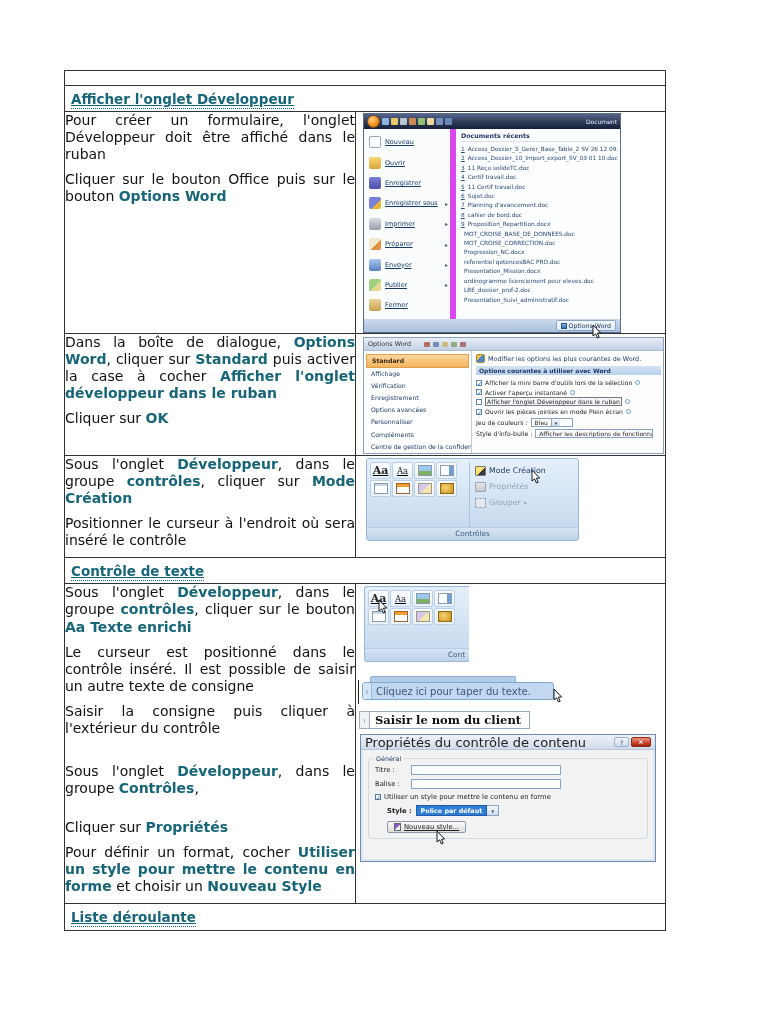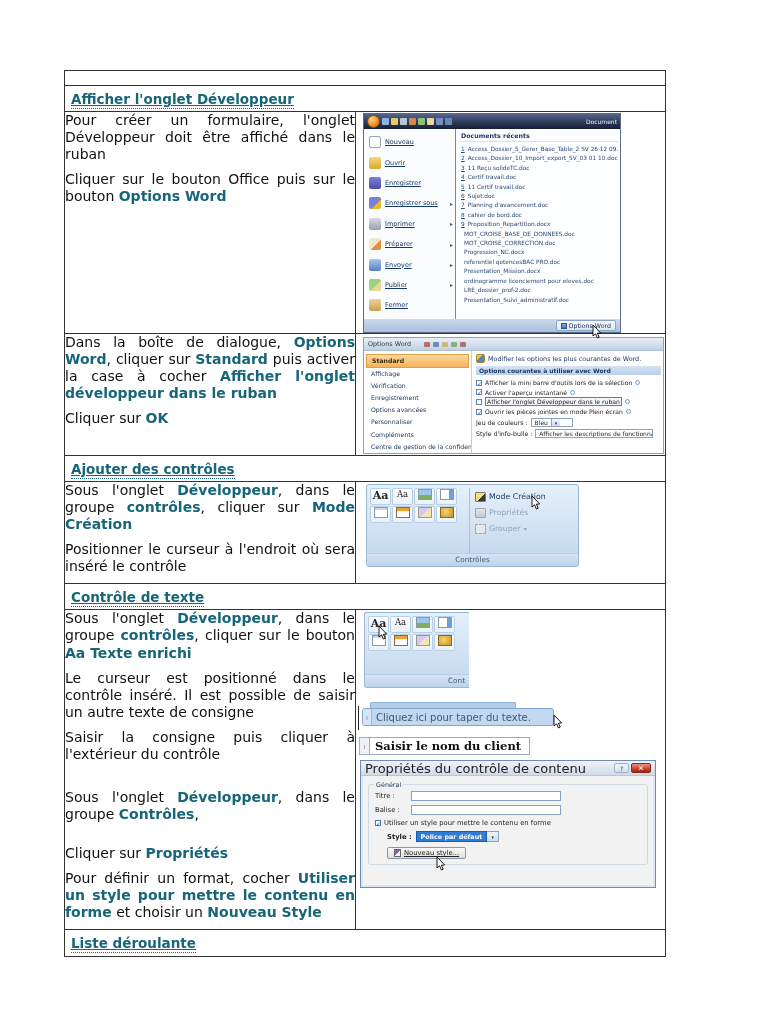--- a/index.html
+++ b/index.html
@@ -32,21 +32,21 @@
   .om { position:absolute; left:7px; top:1px; width:258px; height:220px;
         border:1px solid #5a6b8c; font-family:"DejaVu Sans",sans-serif; }
   .om-title { height:15px; background:linear-gradient(#55648a,#2a3654 60%,#151f38);
               display:flex; align-items:center; padding:0 3px; gap:2px; }
   .om-orb { width:13px; height:13px; border-radius:50%;
             background:radial-gradient(circle at 35% 30%,#ffd27a,#f08c1e 60%,#b85a08);
             border:1px solid #7a4a10; flex:0 0 auto; }
   .qat { width:7px; height:7px; border-radius:1px; flex:0 0 auto; }
   .om-title-text { margin-left:auto; color:#e8edf6; font-size:6px; }
   .om-body { display:flex; height:190px; }
-  .om-left { width:92px; background:#fbfcfe; border-right:1px solid #d946ef; padding-top:3px; }
+  .om-left { width:92px; background:#fbfcfe; border-right:6px solid #d946ef; padding-top:3px; }
   .om-item { height:20.4px; display:flex; align-items:center; gap:4px;
              padding:0 3px 0 5px; position:relative; }
   .mi { width:12px; height:12px; border-radius:2px; flex:0 0 auto; }
   .om-item-label { font-size:6.5px; color:#163a66; text-decoration:underline;
                    white-space:nowrap; overflow:hidden; }
   .om-arrow { position:absolute; right:2px; font-size:6px; color:#4a5a72; }
   .om-right { flex:1; background:#fdfeff; padding:3px 2px 0 5px; overflow:hidden; }
   .om-recent-title { font-size:6.3px; font-weight:bold; color:#1f3864;
                      border-bottom:1px solid #d8e2ee; padding-bottom:2px; margin-bottom:3px; }
   .om-doc { font-size:5.8px; color:#2c4a73; line-height:9.4px; white-space:nowrap;
@@ -99,21 +99,21 @@
 
   
   .cg { position:absolute; border:1px solid #9ab6d8; border-radius:3px;
         background:linear-gradient(#e6f0fb,#cfe0f2 62%,#c2d6ec); overflow:hidden; }
   .cg.full { left:10px; top:2px; width:213px; height:83px; }
   .cg.crop { left:8px; top:2px; width:105px; height:76px; border-right:none; border-radius:3px 0 0 3px; }
   .cg-content { display:flex; height:calc(100% - 13px); padding:3px 2px 0 3px; }
   .cg-grid { width:96px; display:flex; flex-wrap:wrap; align-content:flex-start; gap:1px; }
   .cg-cell { width:21px; height:17px; background:linear-gradient(#fdfeff,#e9f1fa);
              border:1px solid #b9cfe6; border-radius:2px; display:flex;
-             align-items:flex-start; justify-content:center; position:relative; }
+             align-items:center; justify-content:center; position:relative;text-decoration:underline; }
   .aa-big { font-family:"DejaVu Serif","Liberation Serif",serif; font-size:11px; color:#222; font-weight:bold;}
   .aa-sm  { font-family:"DejaVu Serif","Liberation Serif",serif; font-size:8.5px; color:#222; }
   .pic-ic { width:14px; height:11px; background:linear-gradient(#9cc7ee 55%,#7fb060 55%); border:1px solid #8899aa; }
   .combo-ic { width:14px; height:11px; background:#fff; border:1px solid #8899aa; position:relative; }
   .combo-ic:after { content:""; position:absolute; right:0; top:0; width:4px; height:100%; background:#6f9fd8; }
   .tb-ic { width:14px; height:11px; background:#fff; border:1px solid #8899aa;
            box-shadow:inset 0 2px 0 #c8d8ea; }
   .cal-ic { width:14px; height:11px; border:1px solid #996633;
             background:linear-gradient(#f0a030 30%,#fdfdfd 30%); }
   .blk-ic { width:14px; height:11px; background:linear-gradient(135deg,#d8c8ee 50%,#f5e6b0 50%); border:1px solid #998; }
@@ -374,25 +374,20 @@
                 <span class="val">Afficher les descriptions de fonctionnalités d</span>
               </span>
             </div>
           </div>
         </div>
       </div>
     </div>
   </td>
 </tr>
 
-<tr class="r-head">
-        <td colspan="2">
-  <span class="sec-head">Ajouter des contrôles</span>
-</td>
-      </tr>
 
 <tr style="height:88px">
   <td class="txt-cell">
     <p><span>Sous l'onglet </span><span class="em">Développeur</span><span>, dans le groupe </span><span class="em">contrôles</span><span>, cliquer sur </span><span class="em">Mode Création</span></p>
     <p><span>Positionner le curseur à l'endroit où sera inséré le contrôle</span></p>
   </td>
   <td class="shot-cell">
     <div class="shot-wrap">
       <div class="cg full">
         <div class="cg-content">

